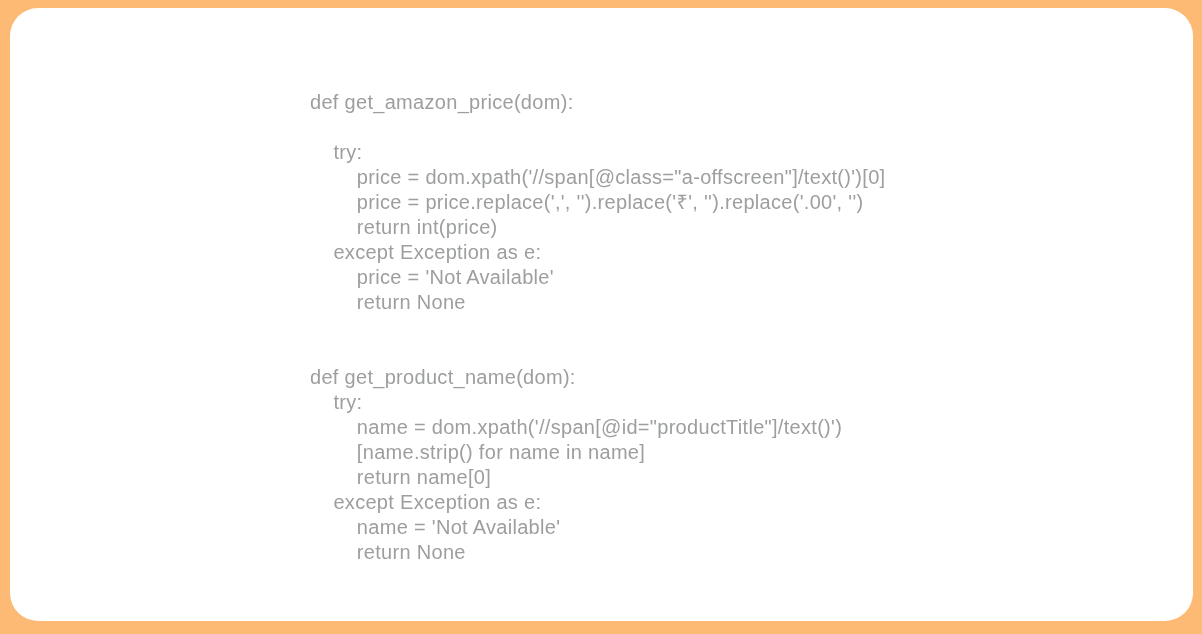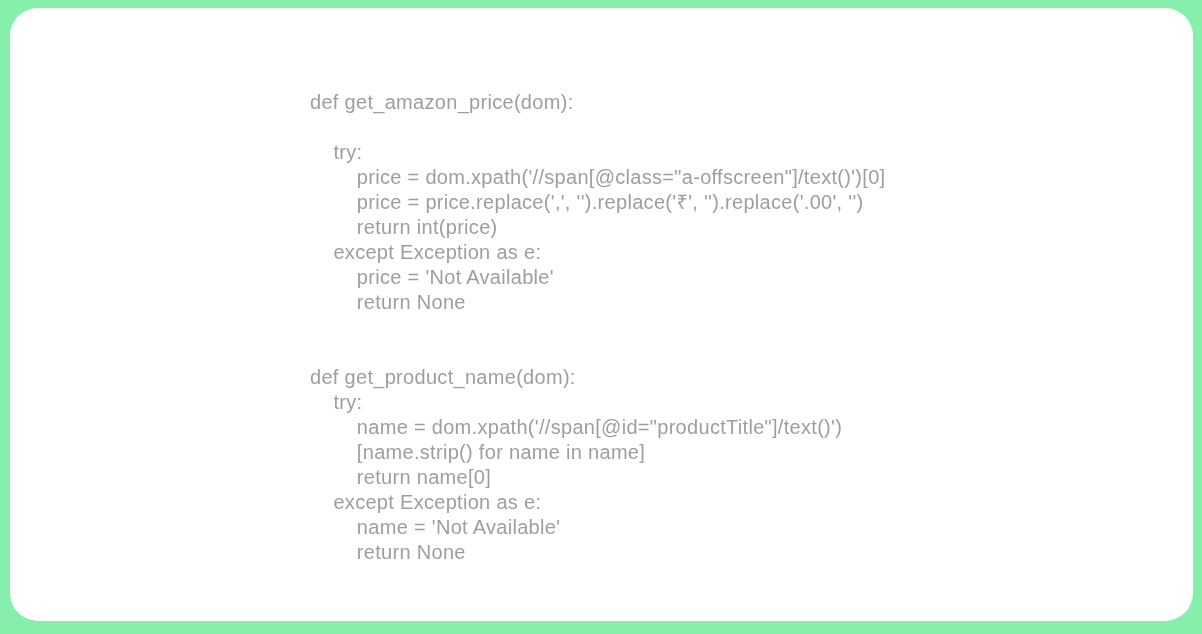--- a/index.html
+++ b/index.html
@@ -8,21 +8,21 @@
     padding: 0;
     width: 1202px;
     height: 634px;
     overflow: hidden;
     font-family: "Liberation Sans", sans-serif;
   }
   .page-frame {
     position: relative;
     width: 1202px;
     height: 634px;
-    background: #86efac;
+    background: #fdba74;
   }
   .code-card {
     position: absolute;
     top: 8px;
     left: 10px;
     right: 9px;
     bottom: 13px;
     background: #FFFFFF;
     border-radius: 28px;
   }

